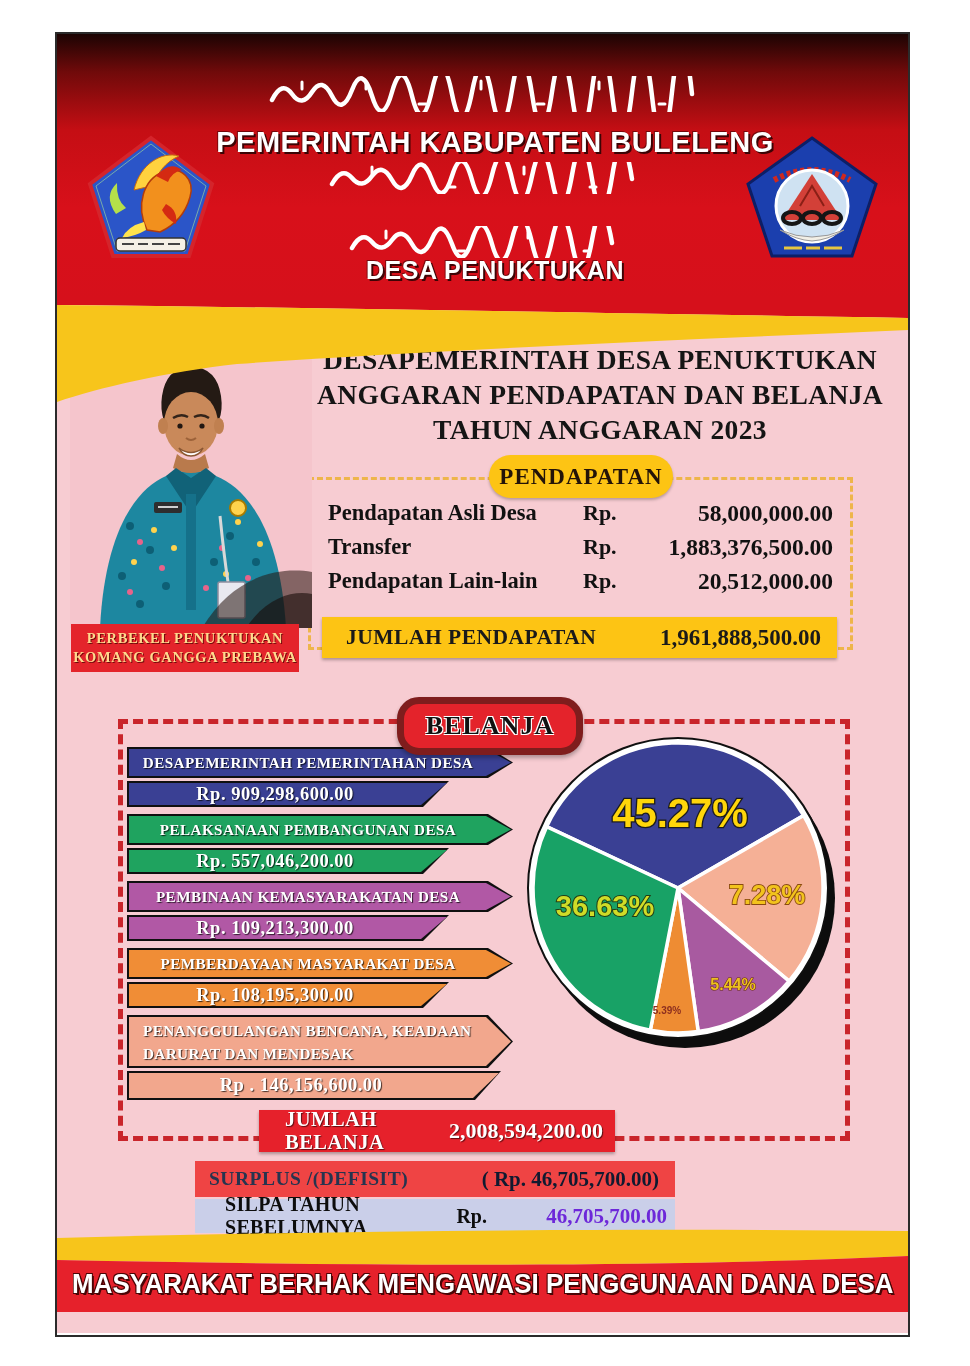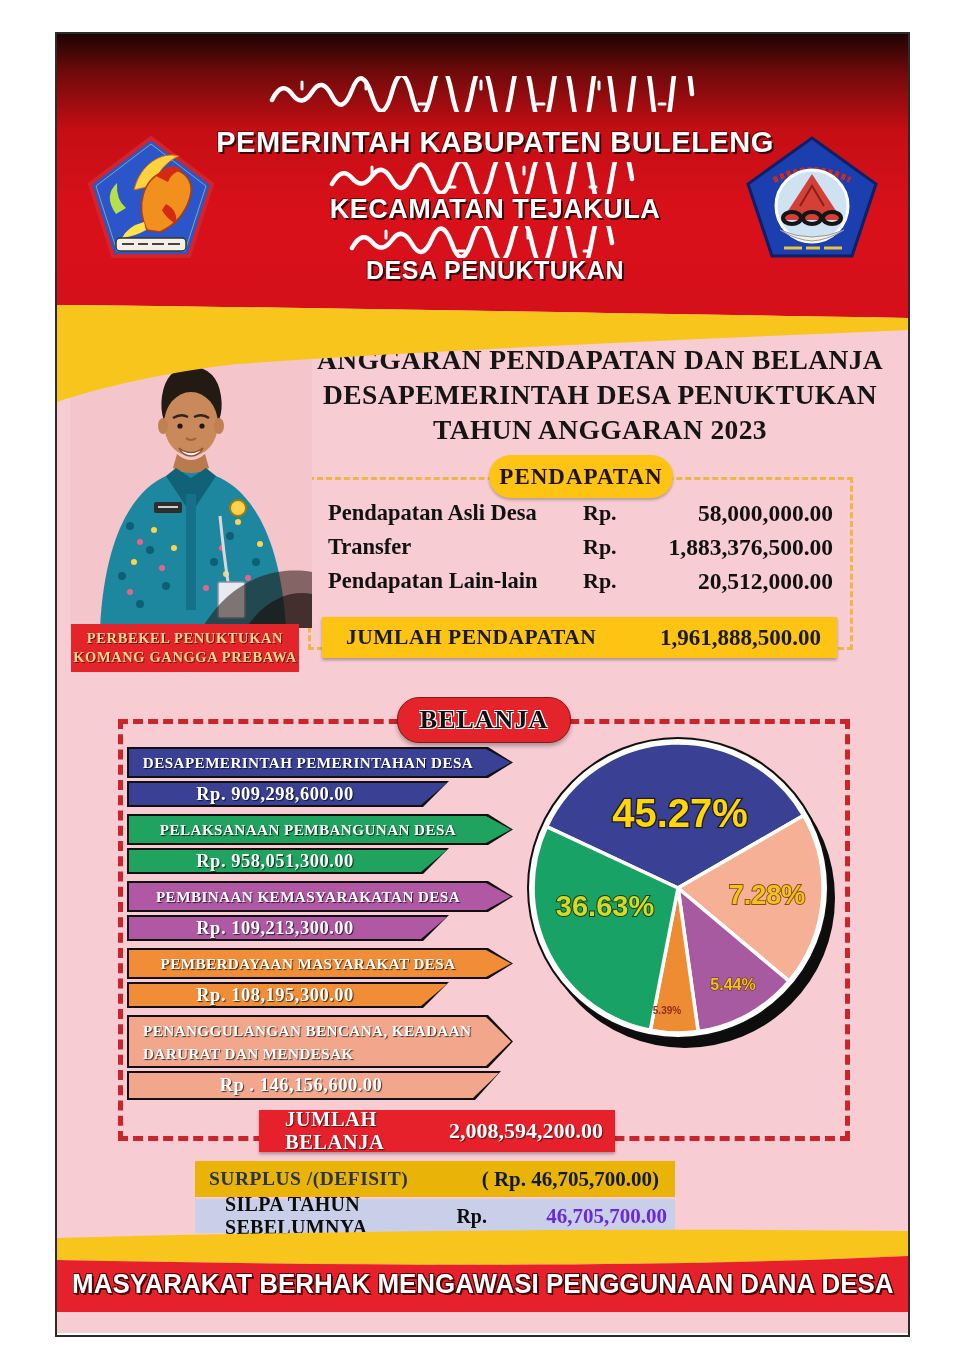--- a/index.html
+++ b/index.html
@@ -71,21 +71,21 @@
   .pl{font-size:22.5px;font-weight:700;color:#111;}
   .pc{font-size:22px;font-weight:700;color:#111;}
   .pa{font-size:23.5px;font-weight:700;color:#111;text-align:right;}
   .ptotal{left:322px;top:617px;width:515px;height:41px;z-index:4;background:#fdc414;
     display:flex;align-items:center;box-shadow:0 2px 3px rgba(0,0,0,.3);}
   .ptotal .lab{font-size:21.5px;font-weight:700;color:#1a1a1a;padding-left:24px;letter-spacing:.5px;}
   .ptotal .val{font-size:23px;font-weight:700;color:#1a1a1a;margin-left:auto;padding-right:16px;}
 
   
   .pill-red{left:397px;top:697px;width:172px;height:44px;z-index:5;background:#e4232b;border-radius:22px;
-    border:1px solid #7f1d1d;display:flex;align-items:center;justify-content:center;
+    border:7px solid #7f1d1d;display:flex;align-items:center;justify-content:center;
     box-shadow:0 3px 4px rgba(0,0,0,.3);}
   .pill-red span{color:#111;font-size:26px;font-weight:700;letter-spacing:1px;
     text-shadow:-1px -1px 0 #fff,1px -1px 0 #fff,-1px 1px 0 #fff,1px 1px 0 #fff;}
   .bbox{left:118px;top:719px;width:722px;height:412px;border:5px dashed #c9252b;z-index:2;}
   .bars{left:127px;top:747px;width:386px;z-index:3;}
   .bar{margin-bottom:7px;}
   .bar-shape{position:relative;background:#101010;}
   .bar-shape .fill{position:absolute;inset:2px;background:var(--c);clip-path:inherit;
     display:flex;align-items:center;justify-content:center;}
   .b-label{width:386px;height:31px;
@@ -103,21 +103,21 @@
   .pie{left:515px;top:722px;width:330px;height:336px;z-index:3;}
 
   .btotal{left:259px;top:1110px;width:356px;height:42px;z-index:5;background:#e6212b;
     display:flex;align-items:center;box-shadow:0 2px 3px rgba(0,0,0,.3);}
   .btotal .lab{font-size:20.5px;font-weight:700;color:#fff;padding-left:26px;letter-spacing:.5px;word-spacing:8px;
     text-shadow:1px 1px 1px rgba(0,0,0,.6);}
   .btotal .val{font-size:22px;font-weight:700;color:#fff;margin-left:auto;padding-right:12px;
     text-shadow:1px 1px 1px rgba(0,0,0,.6);}
 
   
-  .surplus{left:195px;top:1161px;width:480px;height:36px;z-index:4;background:#eab308;display:flex;align-items:center;}
+  .surplus{left:195px;top:1161px;width:480px;height:36px;z-index:4;background:#ef4444;display:flex;align-items:center;}
   .surplus .lab{font-size:19.5px;font-weight:700;color:#26344f;padding-left:14px;letter-spacing:.5px;}
   .surplus .val{font-size:21px;font-weight:700;color:#101a30;margin-left:auto;padding-right:16px;}
   .silpa{left:195px;top:1199px;width:480px;height:34px;z-index:4;background:#cacfe9;display:flex;align-items:center;}
   .silpa .lab{font-size:20px;font-weight:700;color:#0d0d0d;padding-left:10px;letter-spacing:.3px;margin-left:20px;}
   .silpa .cur{font-size:20px;font-weight:700;color:#0d0d0d;margin-left:auto;}
   .silpa .val{font-size:21px;font-weight:700;color:#6d28d9;text-align:right;min-width:180px;padding-right:8px;}
 
   
   .footer-text{left:57px;top:1262px;width:851px;height:44px;z-index:7;display:flex;align-items:center;justify-content:center;}
   .footer-text span{color:#fff;font-family:"Liberation Sans",sans-serif;font-weight:700;font-size:27px;
@@ -139,23 +139,20 @@
       </svg>
     </div>
     <div class="hline" style="top:92px">
       <span class="htxt hgov">PEMERINTAH KABUPATEN BULELENG</span>
     </div>
     <div class="hline" style="top:128px">
       <svg class="aksara" width="310" height="32" viewBox="0 0 310 32">
         <path stroke-width="4.5" d="M4,22 Q14,4 24,16 T44,14 T64,18 T84,13 T104,18 T124,14 T144,18 T164,13 T184,17 T204,14 T224,18 T244,13 T264,17 T284,15 T304,17"></path>
         <path stroke-width="3" d="M44,5 v7 M120,25 h7 M196,5 v7 M262,25 h6"></path>
       </svg>
-    </div>
-    <div class="hline" style="top:160px">
-      <span class="htxt hdis">KECAMATAN TEJAKULA</span>
     </div>
     <div class="hline" style="top:192px">
       <svg class="aksara" width="270" height="32" viewBox="0 0 270 32">
         <path stroke-width="4.5" d="M4,22 Q14,4 24,16 T44,14 T64,18 T84,13 T104,18 T124,14 T144,18 T164,13 T184,17 T204,14 T224,18 T244,14 T264,17"></path>
         <path stroke-width="3" d="M38,5 v7 M110,25 h7 M180,5 v7 M236,25 h6"></path>
       </svg>
     </div>
     <div class="hline" style="top:222px">
       <span class="htxt hvil">DESA PENUKTUKAN</span>
     </div>
@@ -242,22 +239,22 @@
       <path d="M132,292 C162,242 206,230 242,236 L242,292 Z" fill="rgba(38,20,14,.55)"></path>
       <path d="M176,292 C196,262 222,254 242,258 L242,292 Z" fill="rgba(24,12,8,.6)"></path>
     </svg>
   </div>
   <div class="abs caption">
     <span>PERBEKEL PENUKTUKAN</span>
     <span>KOMANG GANGGA PREBAWA</span>
   </div>
 
   <div class="abs title">
+    <div>DESAPEMERINTAH DESA PENUKTUKAN</div>
     <div>ANGGARAN PENDAPATAN DAN BELANJA</div>
-    <div>DESAPEMERINTAH DESA PENUKTUKAN</div>
     <div>TAHUN ANGGARAN 2023</div>
   </div>
 
   <div class="abs pbox"></div>
   <div class="abs pill-yellow">
     <span>PENDAPATAN</span>
   </div>
   <div class="abs prows" id="prows">
   <div class="prow">
     <span class="pl">Pendapatan Asli Desa</span>
@@ -301,21 +298,21 @@
   </div>
 
   <div class="bar" style="--c: #1fa35f;">
     <div class="bar-shape b-label">
       <div class="fill">
             <span class="t1">PELAKSANAAN PEMBANGUNAN DESA</span>
           </div>
     </div>
     <div class="bar-shape b-amount">
       <div class="fill">
-            <span class="amt">Rp. 958,051,300.00</span>
+            <span class="amt">Rp. 557,046,200.00</span>
           </div>
     </div>
   </div>
 
   <div class="bar" style="--c: #b158a5;">
     <div class="bar-shape b-label">
       <div class="fill">
             <span class="t1">PEMBINAAN KEMASYARAKATAN DESA</span>
           </div>
     </div>

